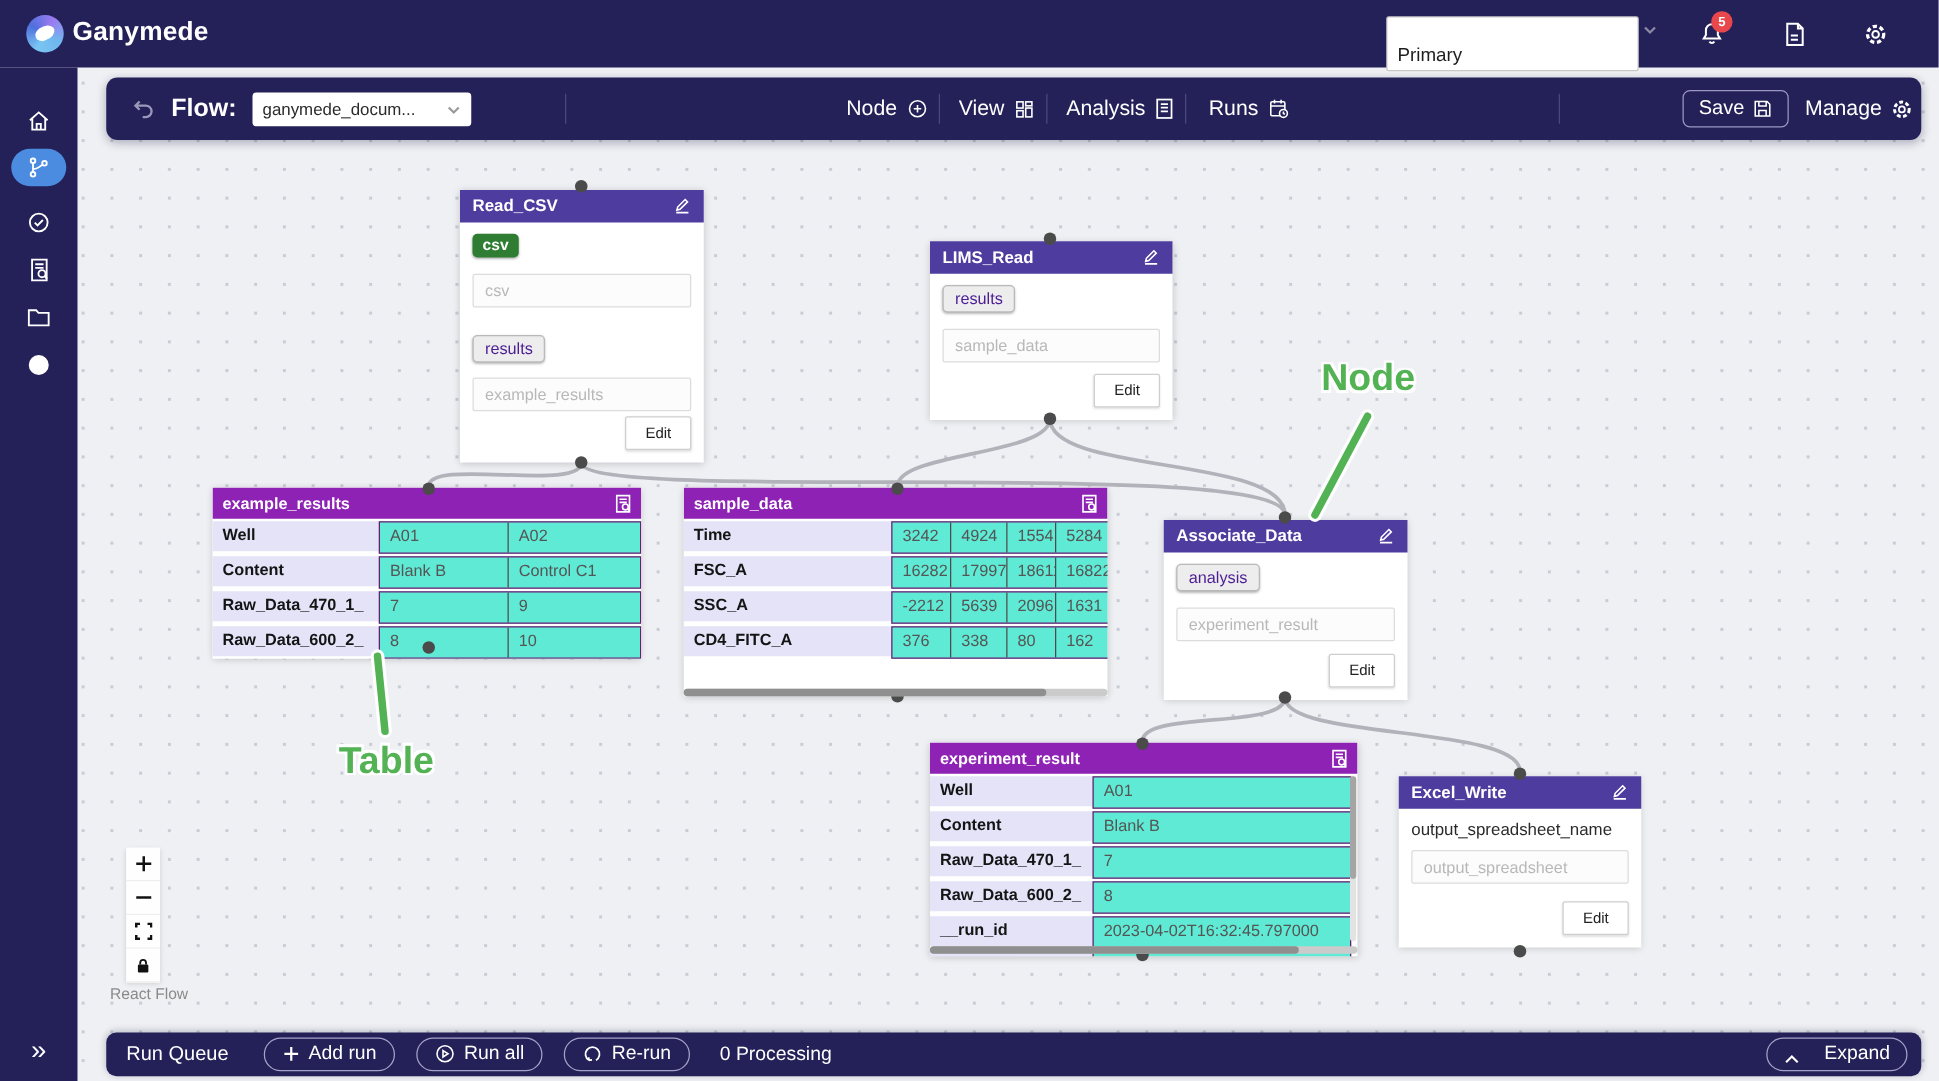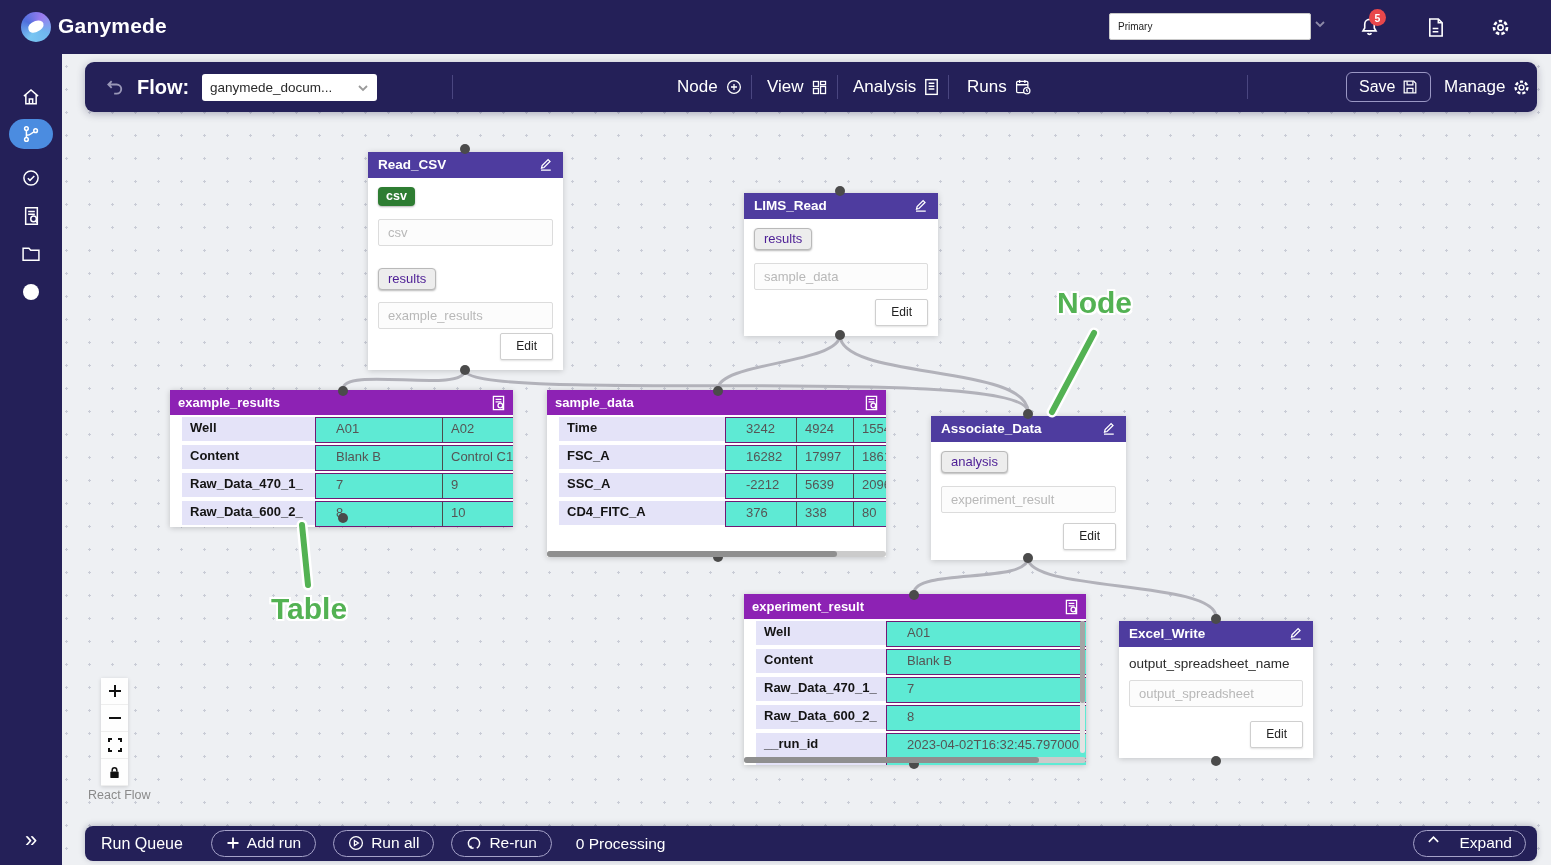--- a/index.html
+++ b/index.html
@@ -12,21 +12,21 @@
     background-size:23px 23px; background-position:9px 9px; z-index:0; }
 
   
   .navbar { position:absolute; top:0; left:0; right:0; height:54px; background:#242058; z-index:50; }
   .logo-mark { position:absolute; left:21px; top:12px; width:30px; height:30px; border-radius:50%;
     background:conic-gradient(from 210deg,#79c6f2,#4f6fdd,#9b7bf0,#6fb7ee,#79c6f2); }
   .logo-mark::after { content:""; position:absolute; left:7px; top:9px; width:16px; height:11px;
     background:#fff; border-radius:55% 45% 60% 40%; transform:rotate(-18deg); }
   .logo-text { position:absolute; left:58px; top:14px; color:#fff; font-size:21px; font-weight:bold; letter-spacing:.2px; }
   .ws-input { position:absolute; left:1109px; top:13px; width:202px; height:27px; background:#fff;
-    border:1px solid #c9c9c9; border-radius:2px; font-size:10px; color:#1d1d1d; padding:3px 8px; line-height:20px; }
+    border:1px solid #c9c9c9; border-radius:2px; font-size:15px; color:#1d1d1d; padding:21px 8px; line-height:20px; }
   .ws-chevron { position:absolute; left:1314px; top:18px; color:#8d8aa8; }
   .nav-ic { position:absolute; top:13px; width:28px; height:28px; display:flex; align-items:center; justify-content:center; }
   .badge-red { position:absolute; left:1369px; top:9px; width:17px; height:17px; border-radius:50%;
     background:#e8474b; color:#fff; font-size:10.5px; font-weight:bold; display:flex; align-items:center; justify-content:center; z-index:2; }
 
   
   .sidebar { position:absolute; top:54px; left:0; bottom:0; width:62px; background:#242058; z-index:45; }
   .side-item { position:absolute; left:9px; width:44px; height:30px; border-radius:15px;
     display:flex; align-items:center; justify-content:center; }
   .side-item.active { background:#4b8ce0; }
@@ -45,21 +45,21 @@
   .save-btn { position:absolute; left:1261px; top:10px; height:30px; border:1px solid #9a97c4; border-radius:6px;
     display:flex; align-items:center; gap:7px; padding:0 12px; font-size:16px; color:#fff; background:transparent; }
 
   
   .runbar { position:absolute; left:85px; top:826px; width:1452px; height:35px; background:#242058;
     border-radius:8px; z-index:40; color:#fff; display:flex; align-items:center; box-shadow:0 -1px 6px rgba(20,18,60,.25); }
   .rq-title { margin-left:16px; font-size:16px; }
   .rq-btn { display:flex; align-items:center; gap:7px; border:1px solid #a5a2c8; border-radius:15px;
     background:transparent; color:#fff; font-size:15.5px; padding:3px 14px 4px; }
   .rq-processing { margin-left:24px; font-size:15.5px; }
-  .expand-btn { margin-left:auto; margin-right:11px; display:flex; align-items:flex-start; gap:19px;
+  .expand-btn { margin-left:auto; margin-right:11px; display:flex; align-items:flex-end; gap:19px;
     border:1px solid #a5a2c8; border-radius:15px; background:transparent; color:#fff; font-size:15.5px; padding:3px 13px 4px; }
 
   
   .fnode { position:absolute; background:#fff; box-shadow:0 1px 6px rgba(0,0,0,.18); z-index:8; display:flex; flex-direction:column; }
   .fnode-header { background:#4e3c9f; color:#fff; font-weight:bold; font-size:13.5px;
     padding:5px 10px 6px; display:flex; justify-content:space-between; align-items:center; }
   .fnode-body { padding:9px 10px 10px; display:flex; flex-direction:column; align-items:flex-start; flex:1; }
   .badge-gray { background:#ededed; border:1px solid #b9b9b9; border-radius:4px; padding:2px 9px 3px;
     font-size:13px; color:#4c1d95; box-shadow:0 1px 2px rgba(0,0,0,.28); }
   .badge-green { background:#2e7d32; border-radius:4px; padding:2px 8px 3px; font-size:12.5px;
@@ -69,21 +69,21 @@
   .node-input::placeholder { color:#b8b8b8; }
   .param-label { font-size:13.5px; color:#2b2b2b; }
   .edit-btn { align-self:flex-end; margin-top:auto; border:1px solid #cfcfcf; background:#fff; border-radius:2px;
     padding:5px 15px 6px; font-size:12px; color:#222; box-shadow:0 1px 2px rgba(0,0,0,.12); }
 
   
   .dtable { position:absolute; background:#fff; box-shadow:0 1px 6px rgba(0,0,0,.2); z-index:5; overflow:hidden; }
   .dtable-header { background:#8d22b4; color:#fff; font-weight:bold; font-size:13px; height:25px;
     padding:0 7px 0 8px; display:flex; justify-content:space-between; align-items:center; }
   .trow { display:flex; margin-top:2px; }
-  .tcell { font-size:13px; padding:3px 8px 4px; height:24px; overflow:hidden; white-space:nowrap;margin-left:12px; }
+  .tcell { font-size:13px; padding:3px 8px 4px; height:24px; overflow:hidden; white-space:nowrap; }
   .namecol { background:#e4e3f8; color:#141414; font-weight:bold; flex-shrink:0; }
   .valwrap { display:flex; border:1px solid #701a75; background:#5eead4; }
   .valwrap .tcell { color:#555; border-left:1px solid #4c4c4c; flex-shrink:0; }
   .valwrap .tcell:first-child { border-left:none; }
 
   
   .hscroll { position:absolute; height:6px; border-radius:3px; background:#cbcbcb; z-index:10; }
   .hscroll .thumb { position:absolute; left:0; top:0; height:6px; border-radius:3px; background:#8f8f8f; }
   .vscroll { position:absolute; width:5px; border-radius:3px; background:#e3e3e3; z-index:10; }
   .vscroll .thumb { position:absolute; left:0; top:0; width:5px; border-radius:3px; background:#a5a5a5; }

